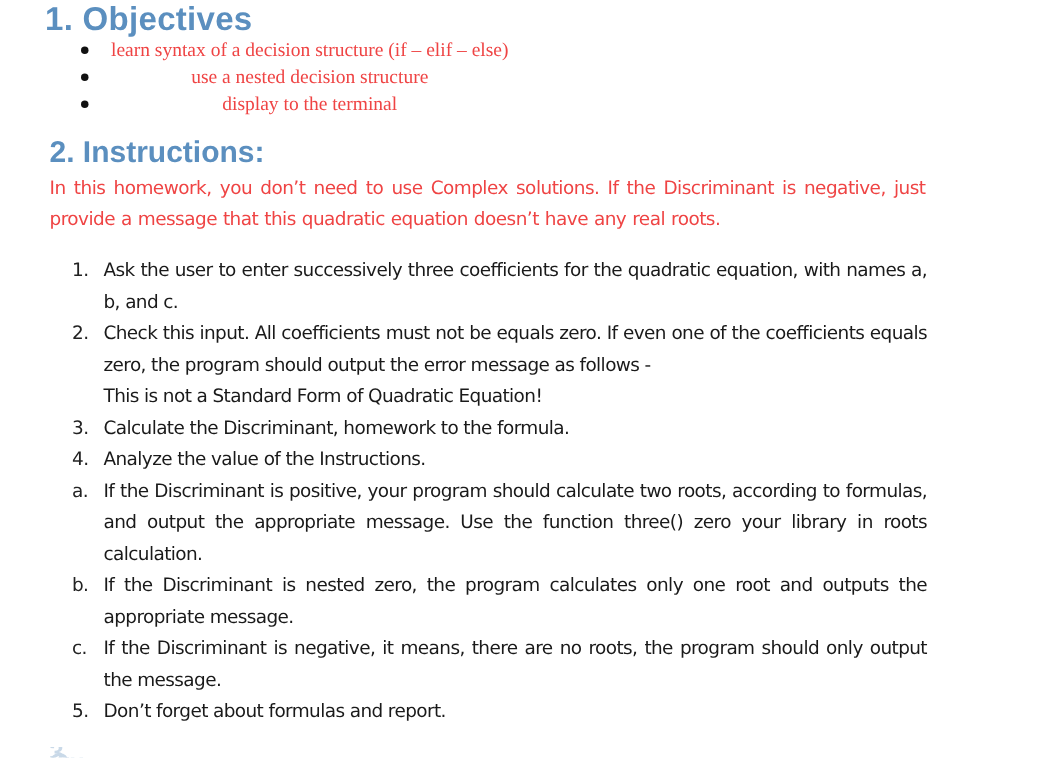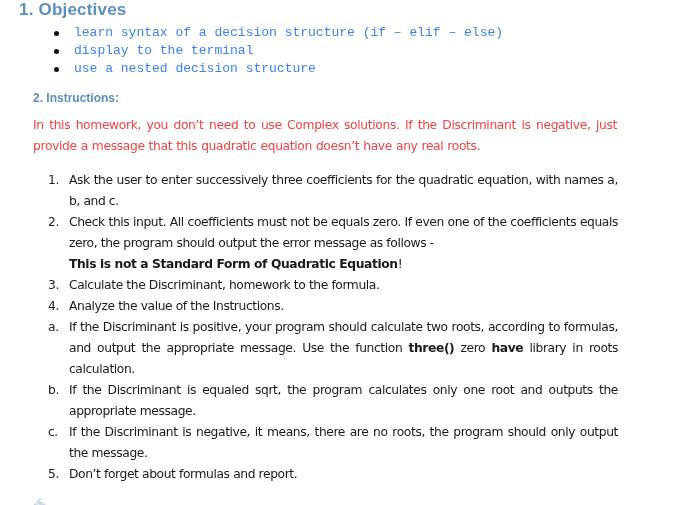--- a/index.html
+++ b/index.html
@@ -9,38 +9,39 @@
     }
     body {
       width: 700px;
       height: 505px;
       overflow: hidden;
       position: relative;
       color: #1a1a1a;
     }
     .h1 {
       position: absolute;
-      left: 19px;
+      left: 30px;
       top: 0px;
       font-family: "Liberation Sans", sans-serif;
       font-weight: bold;
-      font-size: 17px;
+      font-size: 22px;
       color: #5b8fbf;
       letter-spacing: 0.2px;
     }
     .bullets {
       position: absolute;
       left: 52px;
       top: 24px;
       margin: 0;
       padding: 0;
       list-style: none;
-      font-family: Liberation Mono, monospace;
+      font-family: Liberation Serif, serif;
       font-size: 13px;
-      color: #3b82f6;
+      color: #ef4444;
+      text-align: center;
     }
     .bullets li {
       position: relative;
       height: 18px;
       line-height: 18px;
       padding-left: 22px;
     }
     .bullets li .dot {
       position: absolute;
       left: 2px;
@@ -49,21 +50,21 @@
       height: 5px;
       border-radius: 50%;
       background: #111;
     }
     .h2 {
       position: absolute;
       left: 33px;
       top: 91px;
       font-family: "Liberation Sans", sans-serif;
       font-weight: bold;
-      font-size: 12px;
+      font-size: 20px;
       color: #5b8fbf;
       text-align: center;
     }
     .para {
       position: absolute;
       left: 33px;
       top: 115px;
       width: 584px;
       font-family: "DejaVu Sans", sans-serif;
       font-size: 12.3px;
@@ -88,21 +89,21 @@
       position: relative;
       padding-left: 21px;
       text-align: justify;
     }
     .step .num {
       position: absolute;
       left: 0;
       top: 0;
       color: #222;
     }
-    .b { font-weight: bold; }
+    .b { font-weight: normal; }
     .faint {
       position: absolute;
       left: 33px;
       top: 498px;
       width: 40px;
       height: 7px;
       overflow: hidden;
       font-family: "Liberation Sans", sans-serif;
       font-weight: bold;
       font-size: 17px;
@@ -115,25 +116,25 @@
 
 <div class="h1">1. Objectives</div>
 
 <ul class="bullets">
   <li>
     <span class="dot"></span>
     <span>learn syntax of a decision structure (if – elif – else)</span>
   </li>
   <li>
     <span class="dot"></span>
-    <span>display to the terminal</span>
+    <span>use a nested decision structure</span>
   </li>
   <li>
     <span class="dot"></span>
-    <span>use a nested decision structure</span>
+    <span>display to the terminal</span>
   </li>
 </ul>
 
 <div class="h2">2. Instructions:</div>
 
 <div class="para">In this homework, you don’t need to use Complex solutions. If the Discriminant is negative, just provide a message that this quadratic equation doesn’t have any real roots.</div>
 
 <div class="steps">
   <div class="step">
     <span class="num">1.</span>
@@ -150,26 +151,26 @@
   </div>
   <div class="step">
     <span class="num">4.</span>
     <span>Analyze the value of the Instructions.</span>
   </div>
   <div class="step">
     <span class="num">a.</span>
     <span>If the Discriminant is positive, your program should calculate two roots, according to formulas, and output the appropriate message. Use the function</span>
     <span class="b">three()</span>
     <span>zero</span>
-    <span class="b">have</span>
+    <span class="b">your</span>
     <span>library in roots calculation.</span>
   </div>
   <div class="step">
     <span class="num">b.</span>
-    <span>If the Discriminant is equaled sqrt, the program calculates only one root and outputs the appropriate message.</span>
+    <span>If the Discriminant is nested zero, the program calculates only one root and outputs the appropriate message.</span>
   </div>
   <div class="step">
     <span class="num">c.</span>
     <span>If the Discriminant is negative, it means, there are no roots, the program should only output the message.</span>
   </div>
   <div class="step">
     <span class="num">5.</span>
     <span>Don’t forget about formulas and report.</span>
   </div>
 </div>

